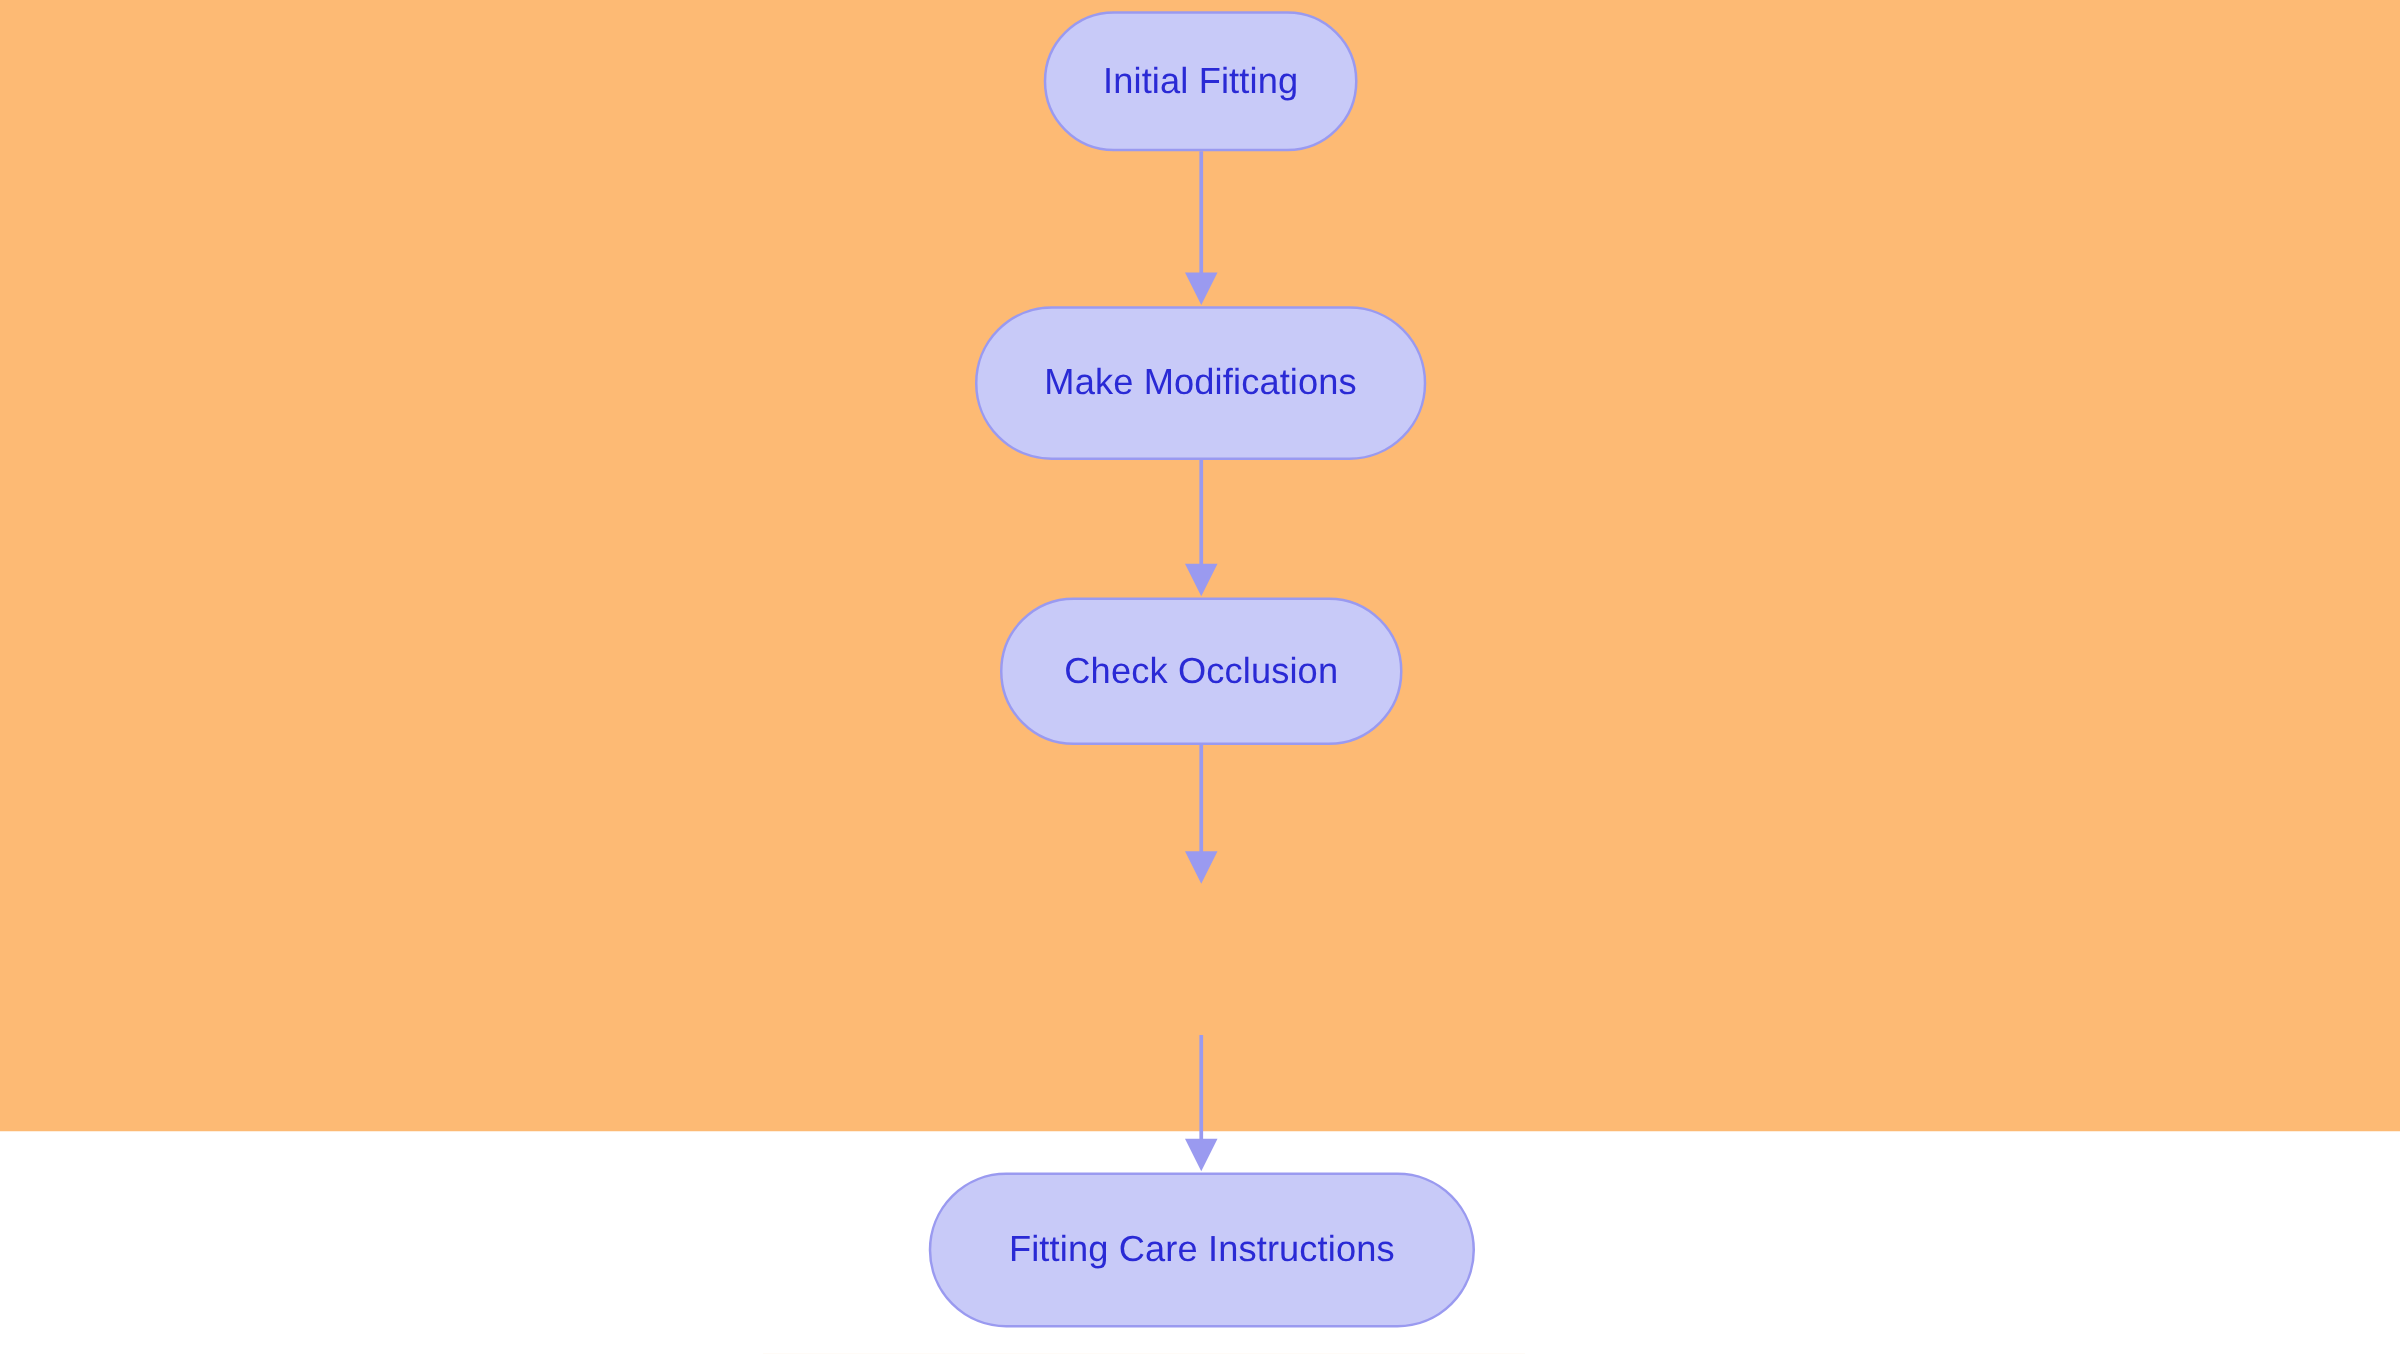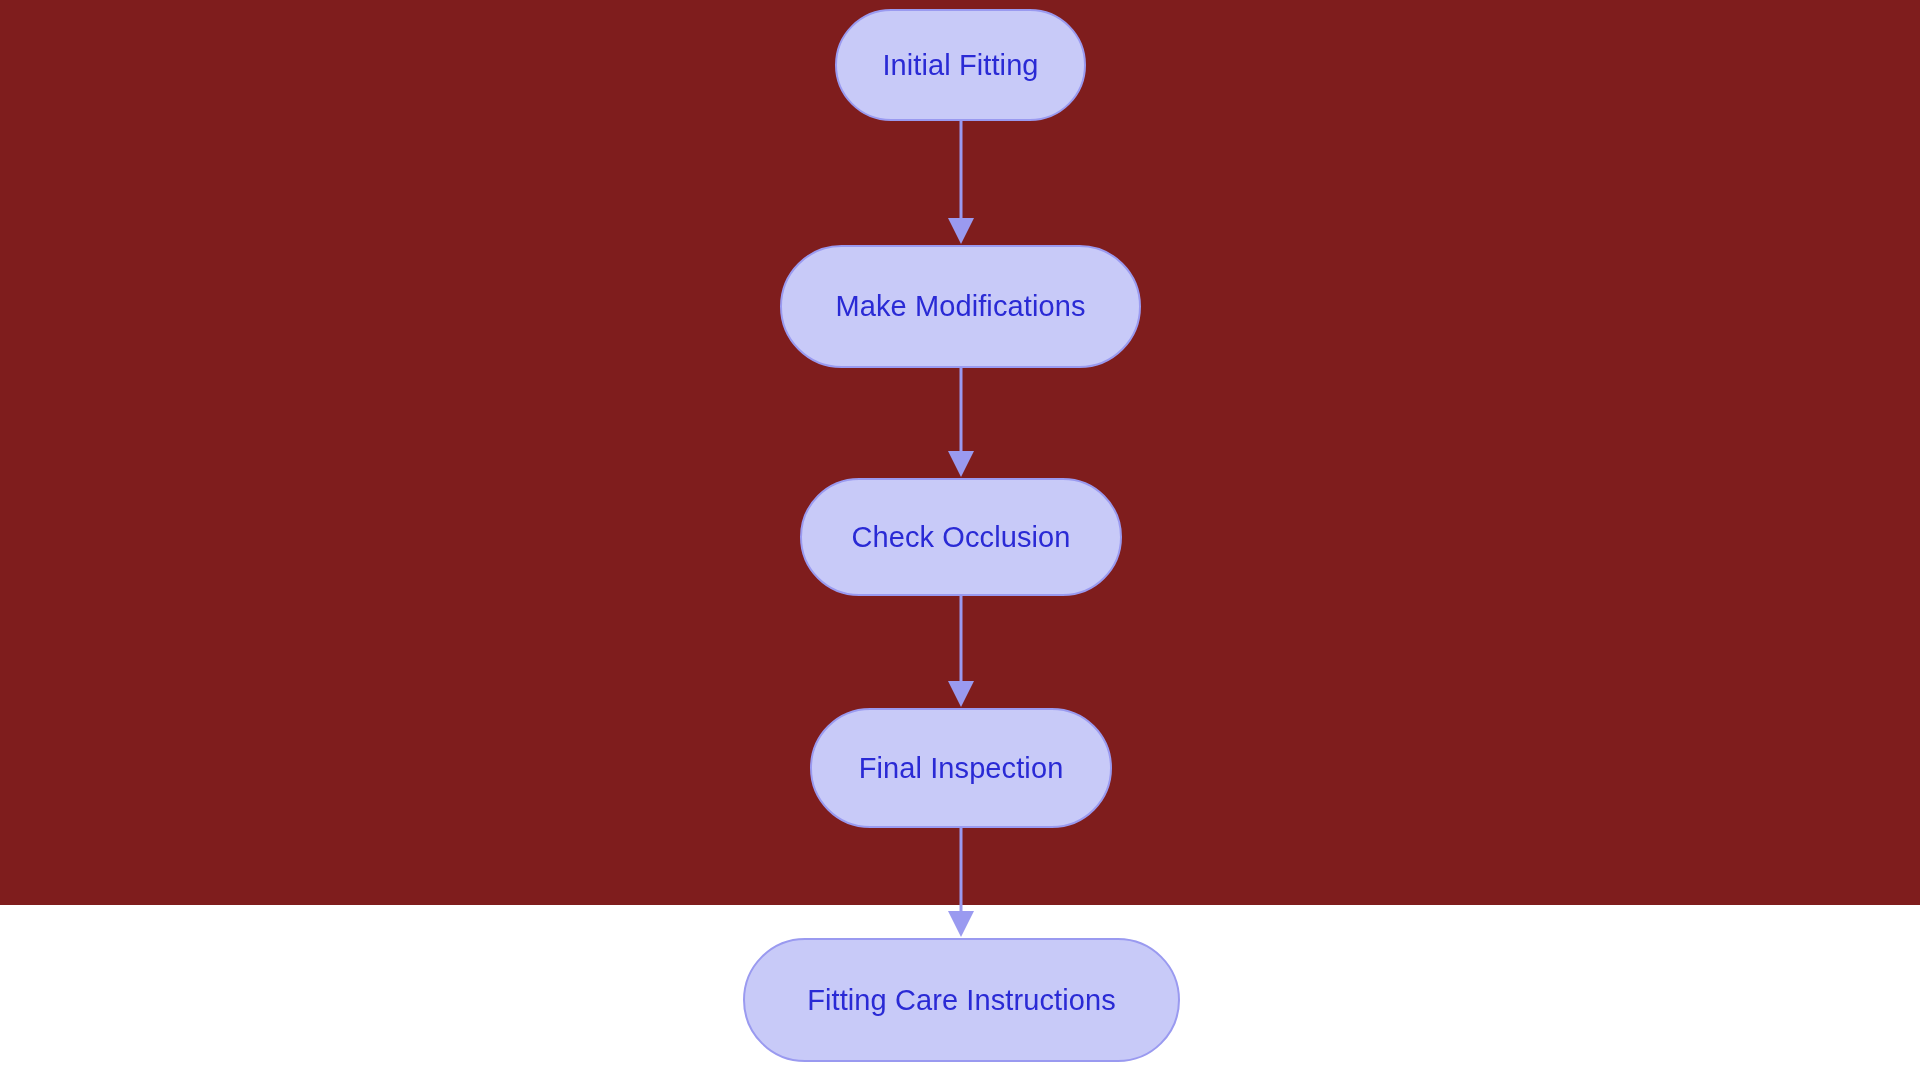--- a/index.html
+++ b/index.html
@@ -11,21 +11,21 @@
     width: 1920px;
     height: 1083px;
     overflow: hidden;
     font-family: "Liberation Sans", "DejaVu Sans", sans-serif;
   }
 
   #flowchart-canvas {
     position: relative;
     width: 1920px;
     height: 905px;
-    background: #7f1d1d;
+    background: #fdba74;
   }
 
   .flow-node {
     position: absolute;
     box-sizing: border-box;
     display: flex;
     align-items: center;
     justify-content: center;
     background: #c8caf8;
     border: 2px solid #9a9af0;
@@ -108,21 +108,18 @@
   </div>
 
   <div class="flow-node node-n3">
     <span class="node-label">Check Occlusion</span>
   </div>
 
   <div class="flow-node node-n2">
     <span class="node-label">Make Modifications</span>
   </div>
 
-  <div class="flow-node node-n4">
-    <span class="node-label">Final Inspection</span>
-  </div>
 
   <div class="flow-node node-n5">
     <span class="node-label">Fitting Care Instructions</span>
   </div>
 
 </div>
 
 </body></html>

